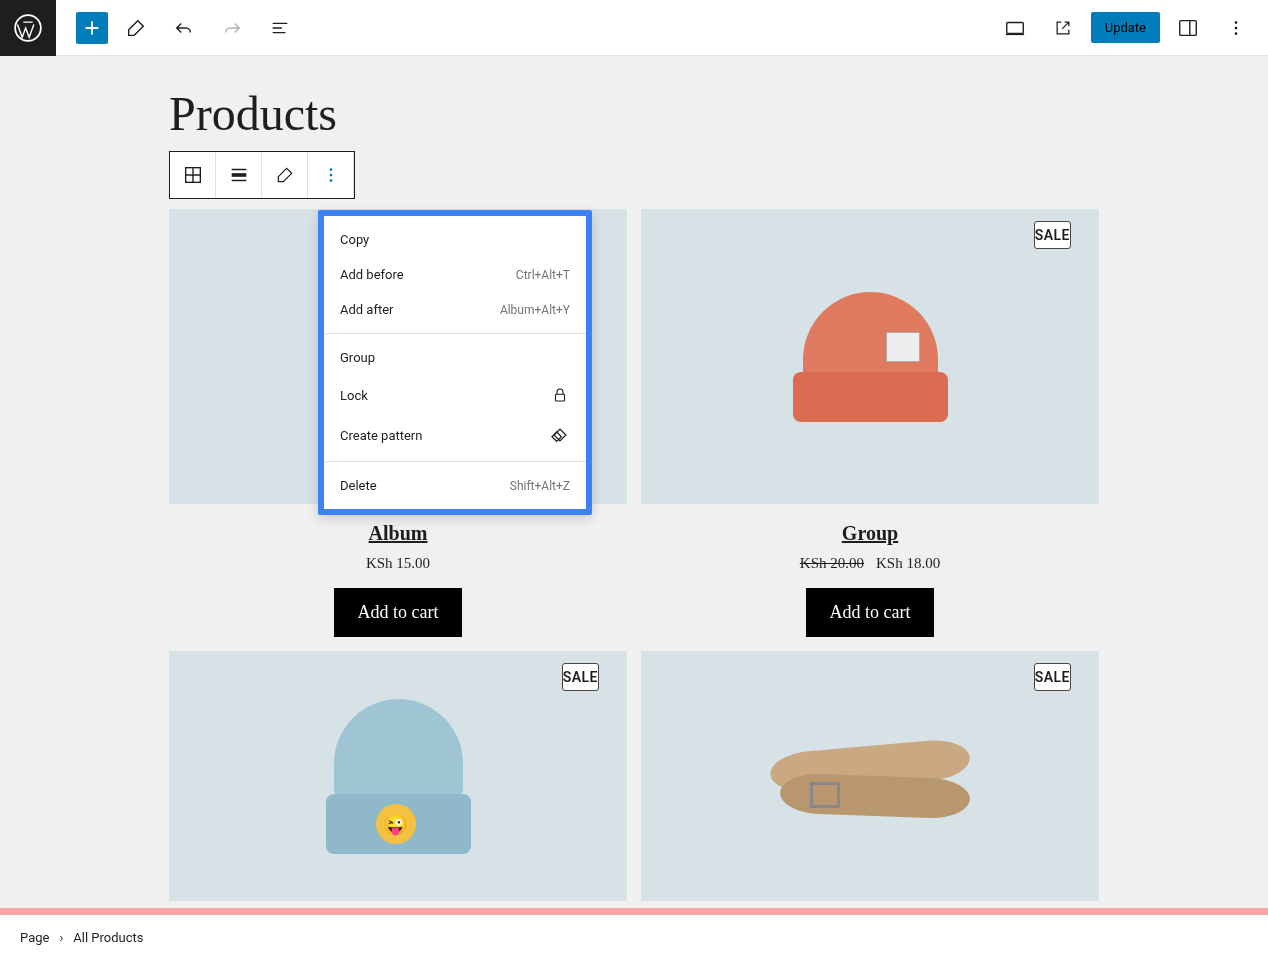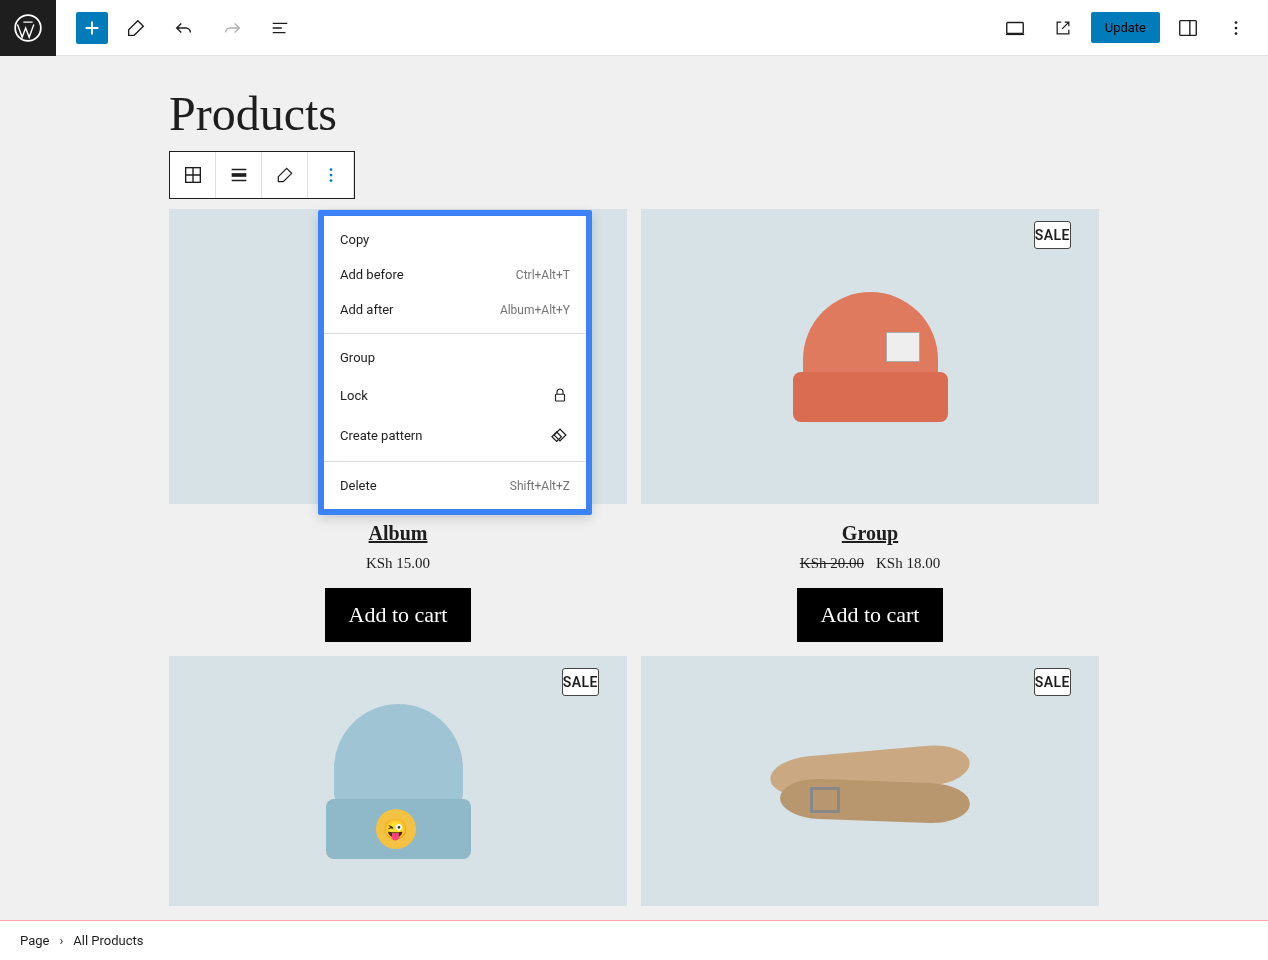--- a/index.html
+++ b/index.html
@@ -30,23 +30,23 @@
 .dd-shortcut { color: #757575; font-size: 12px; }
 .dd-icon { width: 20px; height: 20px; display: flex; align-items: center; justify-content: center; }
 
 .product-grid { display: grid; grid-template-columns: 1fr 1fr; gap: 14px; margin-top: 10px; padding: 0; }
 .product-card { position: relative; text-align: center; }
 .prod-img { width: 100%; height: 295px; background: #d6e2e6; display: flex; align-items: center; justify-content: center; position: relative; }
 .sale-badge { position: absolute; top: 12px; right: 28px; background: #fff; border: 1px solid #444; padding: 5px 0; font-weight: 600; font-size: 14px; letter-spacing: 0.5px; border-radius: 3px; }
 .prod-title { font-family: Georgia, serif; font-size: 20px; font-weight: 700; text-decoration: underline; margin-top: 18px; }
 .prod-price { font-family: Georgia, serif; font-size: 15px; margin-top: 10px; }
 .prod-price .old { text-decoration: line-through; margin-right: 12px; }
-.add-cart { background: #000; color: #fff; padding: 14px 24px; font-size: 22px; font-family: Georgia, serif; margin-top: 16px; display: inline-block; cursor: pointer; }
-
-.breadcrumb { position: absolute; bottom: 0; left: 0; right: 0; height: 40px; background: #fff; border-top: 1px solid #fca5a5; display: flex; align-items: center; padding: 0 20px; gap: 10px; font-size: 13px; color: #1e1e1e; }
+.add-cart { background: #000; color: #fff; padding: 14px 24px; font-size: 18px; font-family: Georgia, serif; margin-top: 16px; display: inline-block; cursor: pointer; }
+
+.breadcrumb { position: absolute; bottom: 0; left: 0; right: 0; height: 52px; background: #fff; border-top: 7px solid #fca5a5; display: flex; align-items: center; padding: 0 20px; gap: 10px; font-size: 13px; color: #1e1e1e; }
 
 svg { display: block; }
 
 
 .draw-album { width: 160px; height: 190px; background: #eee; border: 1px solid #bbb; display:flex; flex-direction:column; align-items:center; justify-content:center; gap:8px;}
 .draw-album .woo { background:#a78bbf; color:#fff; font-weight:900; font-family: Arial; font-size:28px; padding:6px 10px; border-radius:6px; letter-spacing:-1px;}
 .draw-album .sub { font-family: cursive; color:#666; font-size:14px;}
 .draw-beanie-o { width: 155px; height: 130px; position:relative;}
 .draw-beanie-o::before{content:"";position:absolute;top:0;left:10px;right:10px;height:90px;background:#e07a5f;border-radius:70px 70px 10px 10px;}
 .draw-beanie-o::after{content:"";position:absolute;bottom:0;left:0;right:0;height:50px;background:#d96c51;border-radius:8px;}

